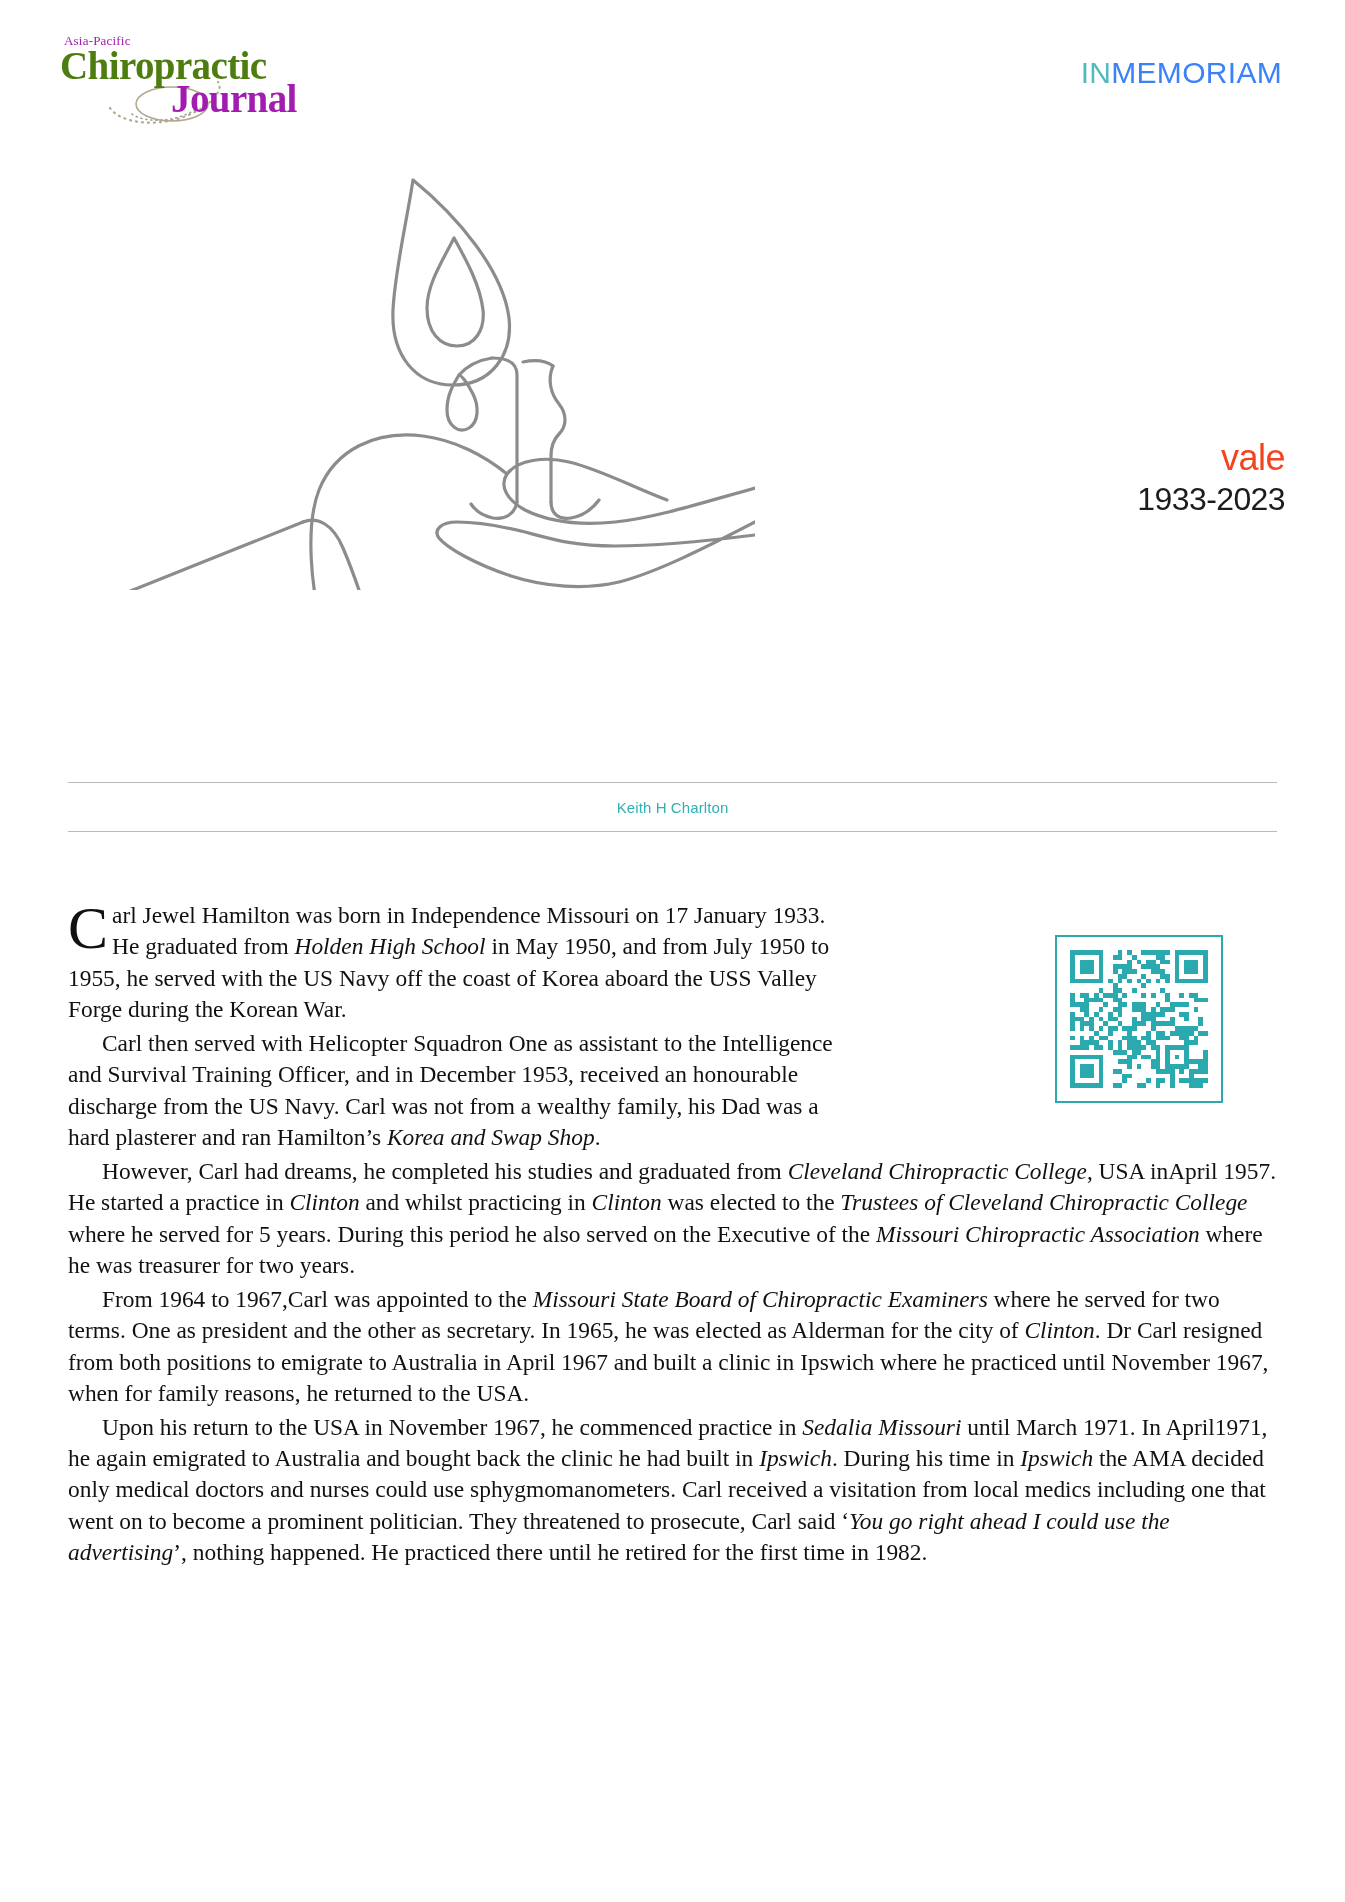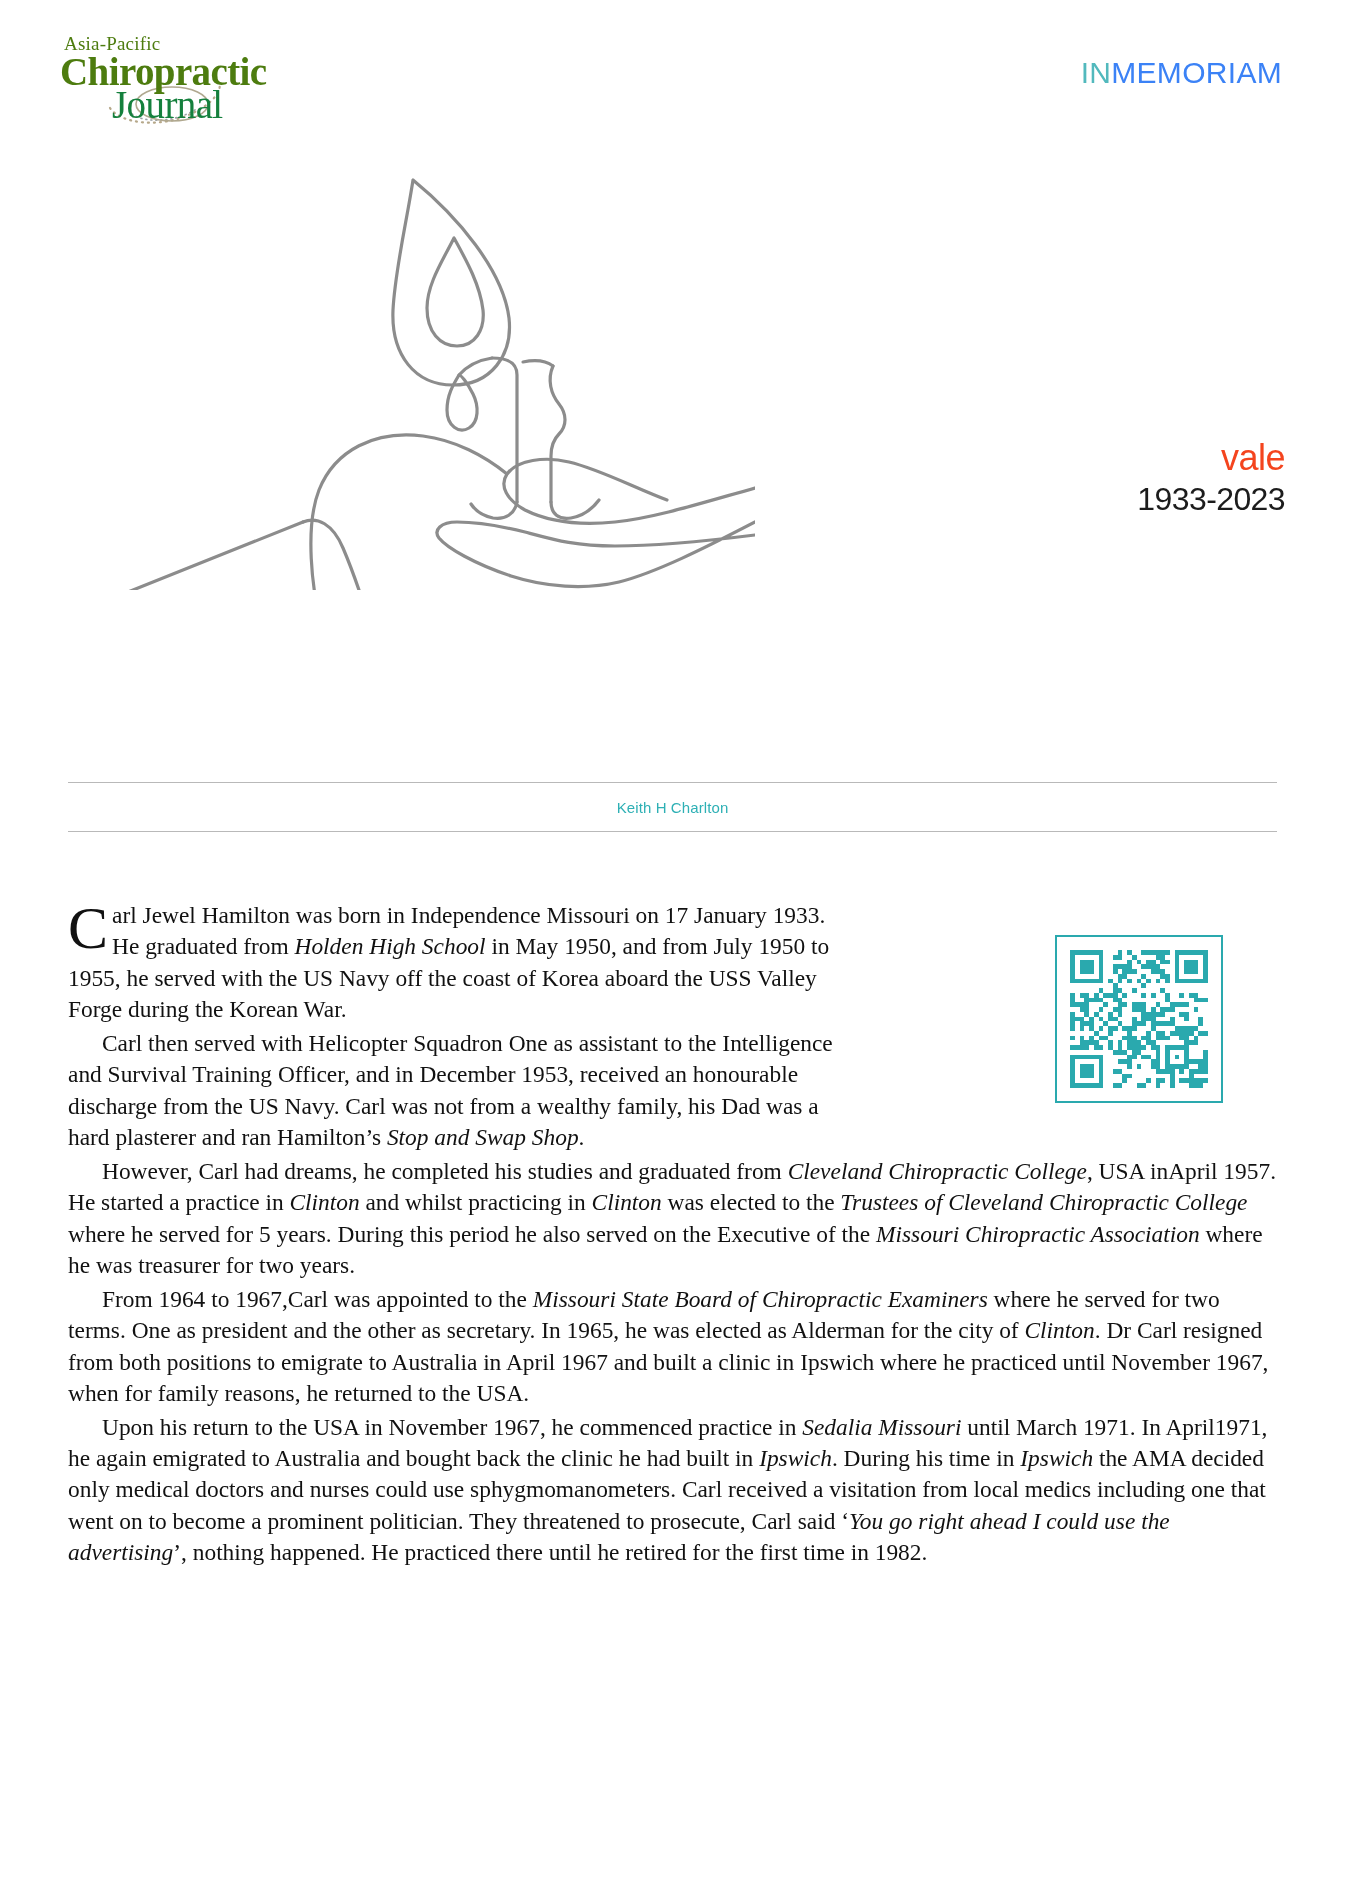--- a/index.html
+++ b/index.html
@@ -25,44 +25,44 @@
   }
   #journal-logo {
     position: absolute;
     left: 60px;
     top: 34px;
     width: 260px;
     height: 90px;
   }
   #logo-sub {
     font-family: "Liberation Serif", serif;
-    font-size: 19px;
-    color: #4d7c0f;
+    font-size: 13px;
+    color: #a21caf;
     letter-spacing: 0.2px;
     line-height: 1;
     margin-left: 4px;
   }
   #logo-main {
     font-family: "Liberation Serif", serif;
     font-weight: bold;
     font-size: 39px;
     color: #4d7c0f;
     line-height: 0.95;
     letter-spacing: -0.6px;
     position: relative;
     z-index: 2;
   }
   #logo-second {
     font-family: "Liberation Serif", serif;
-    font-weight: normal;
+    font-weight: bold;
     font-size: 39px;
-    color: #15803d;
+    color: #a21caf;
     line-height: 0.95;
     letter-spacing: -0.6px;
-    margin-left: 52px;
+    margin-left: 111px;
     margin-top: -4px;
     position: relative;
     z-index: 2;
   }
   #logo-swoosh {
     position: absolute;
     left: 46px;
     top: 44px;
     width: 130px;
     height: 48px;
@@ -675,17 +675,17 @@
       <rect x="18" y="28" width="1" height="1" fill="#2aa9ae"></rect>
       <rect x="21" y="28" width="1" height="1" fill="#2aa9ae"></rect>
       <rect x="25" y="28" width="1" height="1" fill="#2aa9ae"></rect>
       <rect x="26" y="28" width="1" height="1" fill="#2aa9ae"></rect>
       <rect x="27" y="28" width="1" height="1" fill="#2aa9ae"></rect>
     </svg>
 </div>
 
 <div id="article-body">
     <div class="para narrow first"><span class="dropcap">C</span><span>arl Jewel Hamilton was born in Independence Missouri on 17 January 1933. He graduated from <i>Holden High School</i> in May 1950, and from July 1950 to 1955, he served with the US Navy off the coast of Korea aboard the USS Valley Forge during the Korean War.</span></div>
-    <div class="para narrow"><span>Carl then served with Helicopter Squadron One as assistant to the Intelligence and Survival Training Officer, and in December 1953, received an honourable discharge from the US Navy. Carl was not from a wealthy family, his Dad was a hard plasterer and ran Hamilton’s <i>Stop and Swap Shop</i>.</span></div>
+    <div class="para narrow"><span>Carl then served with Helicopter Squadron One as assistant to the Intelligence and Survival Training Officer, and in December 1953, received an honourable discharge from the US Navy. Carl was not from a wealthy family, his Dad was a hard plasterer and ran Hamilton’s <i>Korea and Swap Shop</i>.</span></div>
     <div class="para"><span>However, Carl had dreams, he completed his studies and graduated from <i>Cleveland Chiropractic College</i>, USA inApril 1957. He started a practice in <i>Clinton</i> and whilst practicing in <i>Clinton</i> was elected to the <i>Trustees of Cleveland Chiropractic College</i> where he served for 5 years. During this period he also served on the Executive of the <i>Missouri Chiropractic Association</i> where he was treasurer for two years.</span></div>
     <div class="para"><span>From 1964 to 1967,Carl was appointed to the <i>Missouri State Board of Chiropractic Examiners</i> where he served for two terms. One as president and the other as secretary. In 1965, he was elected as Alderman for the city of <i>Clinton</i>. Dr Carl resigned from both positions to emigrate to Australia in April 1967 and built a clinic in Ipswich where he practiced until November 1967, when for family reasons, he returned to the USA.</span></div>
     <div class="para"><span>Upon his return to the USA in November 1967, he commenced practice in <i>Sedalia Missouri</i> until March 1971. In April1971, he again emigrated to Australia and bought back the clinic he had built in <i>Ipswich</i>. During his time in <i>Ipswich</i> the AMA decided only medical doctors and nurses could use sphygmomanometers. Carl received a visitation from local medics including one that went on to become a prominent politician. They threatened to prosecute, Carl said ‘<i>You go right ahead I could use the advertising</i>’, nothing happened. He practiced there until he retired for the first time in 1982.</span></div>
   </div>
 
 </body></html>

